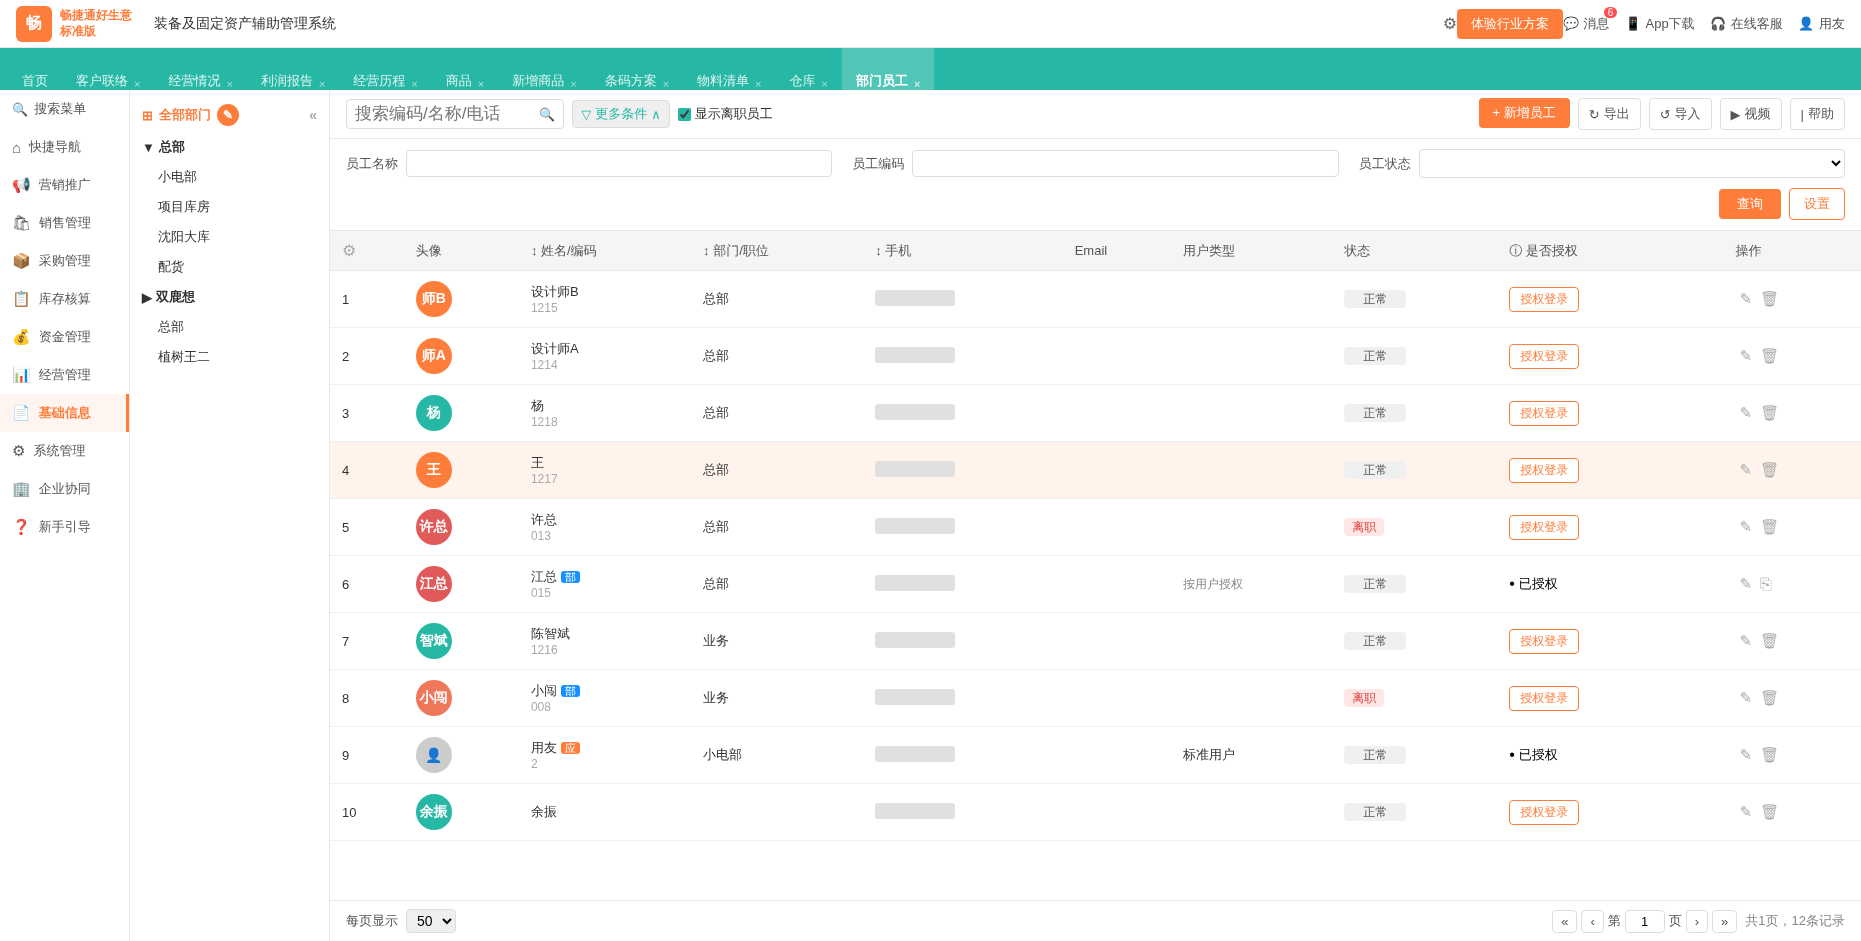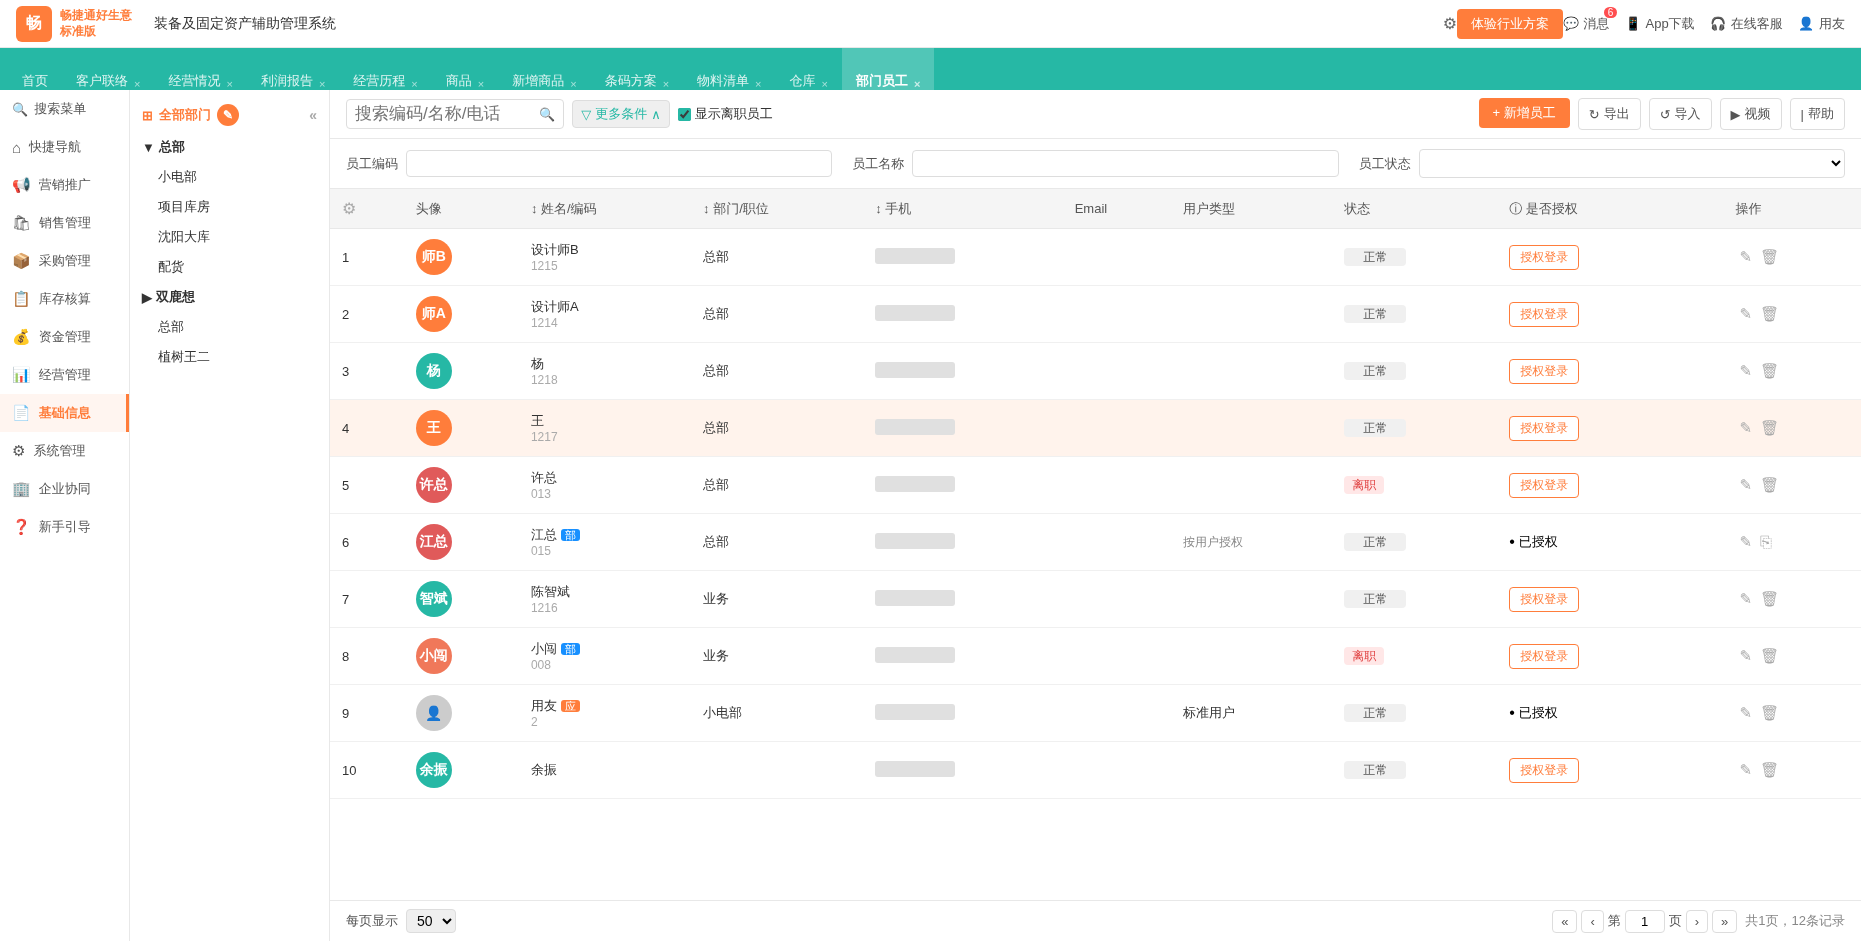--- a/index.html
+++ b/index.html
@@ -307,30 +307,34 @@
           </button>
           <button class="outline-btn">
             <span>|</span>
             <span>帮助</span>
           </button>
         </div>
       </div>
 
       <div class="filter-form">
         <div class="filter-row">
+          <span class="filter-label">员工名称</span>
+          <input class="filter-input" type="text" style="">
+        </div>
+        <div class="filter-row">
           <span class="filter-label">员工编码</span>
-          <input class="filter-input" type="text" style="">
-        </div>
-        <div class="filter-row">
-          <span class="filter-label">员工名称</span>
           <input class="filter-input" type="text" style="">
         </div>
         <div class="filter-row">
           <span class="filter-label">员工状态</span>
           <select class="filter-select"><option></option></select>
+        </div>
+        <div class="filter-btn-group">
+          <button class="query-btn">查询</button>
+          <button class="reset-btn">设置</button>
         </div>
       </div>
 
       <div class="table-area">
         <table>
           <thead>
             <tr>
               <th><span class="col-settings">⚙</span></th>
               <th>头像</th>
               <th>↕ 姓名/编码</th>

